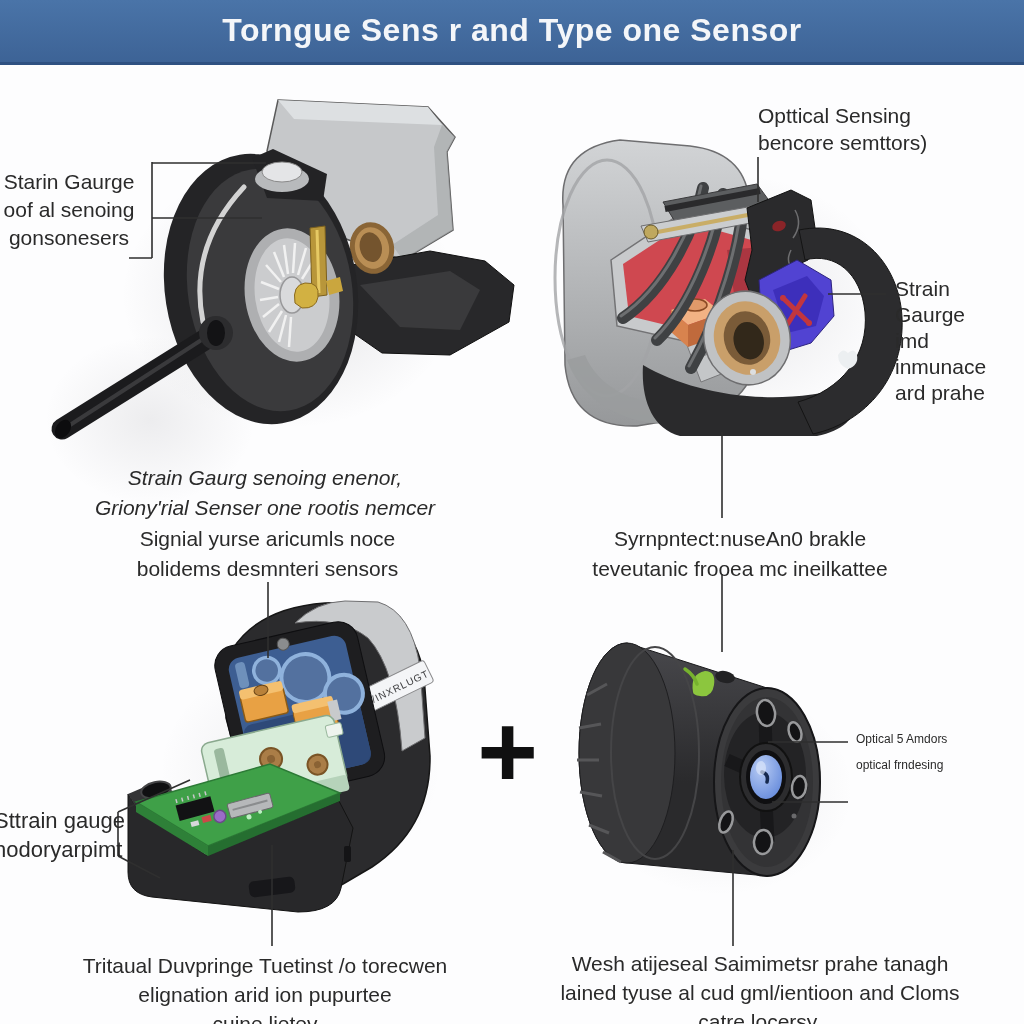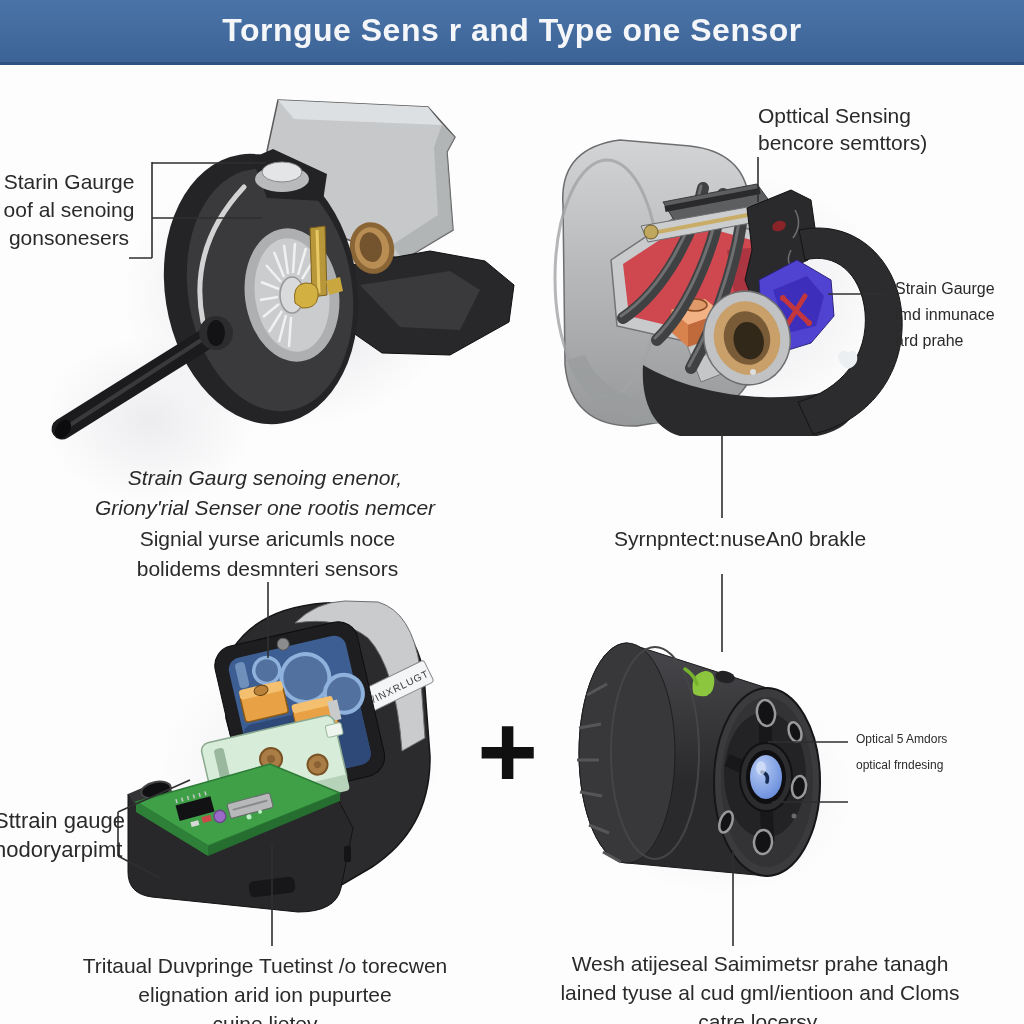--- a/index.html
+++ b/index.html
@@ -22,21 +22,21 @@
   .banner h1{
     margin:0;text-align:center;line-height:60px;font-size:32px;font-weight:bold;
     color:#f4f6f9;letter-spacing:.5px;
   }
   svg.illu{position:absolute;}
   svg.leaders{position:absolute;left:0;top:0;}
   .lbl{position:absolute;color:#2a2a2a;}
   .lbl span{display:block;}
   #lbl-tl{left:0;top:168px;width:138px;text-align:center;font-size:21px;line-height:28px;}
   #lbl-tr{left:758px;top:102px;font-size:21px;line-height:27px;}
-  #lbl-r{left:895px;top:276px;font-size:16px;line-height:26px;}
+  #lbl-r{left:895px;top:276px;font-size:21px;line-height:26px;}
   #mid-l1{left:55px;top:463px;width:420px;text-align:center;font-size:21px;line-height:30px;font-style:italic;}
   #mid-l2{left:55px;top:524px;width:425px;text-align:center;font-size:21px;line-height:30px;}
   #mid-r{left:555px;top:524px;width:370px;text-align:center;font-size:21px;line-height:30px;}
   #lbl-bl{left:-6px;top:806px;font-size:22px;line-height:29px;}
   #lbl-br1{left:856px;top:726px;font-size:12px;line-height:26px;}
   #lbl-br2{left:856px;top:788px;font-size:20px;line-height:26px;}
   #cap-l{left:25px;top:951px;width:480px;text-align:center;font-size:21px;line-height:29px;}
   #cap-r{left:525px;top:949px;width:470px;text-align:center;font-size:21px;line-height:29px;}
   .plus{
     position:absolute;left:455px;top:695px;width:105px;height:115px;
@@ -352,20 +352,21 @@
     <span>Griony'rial Senser one rootis nemcer</span>
   </div>
 
   <div class="lbl" id="mid-l2">
     <span>Signial yurse aricumls noce</span>
     <span>bolidems desmnteri sensors</span>
   </div>
 
   <div class="lbl" id="mid-r">
     <span>Syrnpntect:nuseAn0 brakle</span>
+    <span>teveutanic frooea mc ineilkattee</span>
   </div>
 
   <div class="lbl" id="lbl-bl">
     <span>Sttrain gauge</span>
     <span>hodoryarpimt</span>
   </div>
 
   <div class="lbl" id="lbl-br1">
     <span>Optical 5 Amdors</span>
     <span>optical frndesing</span>

